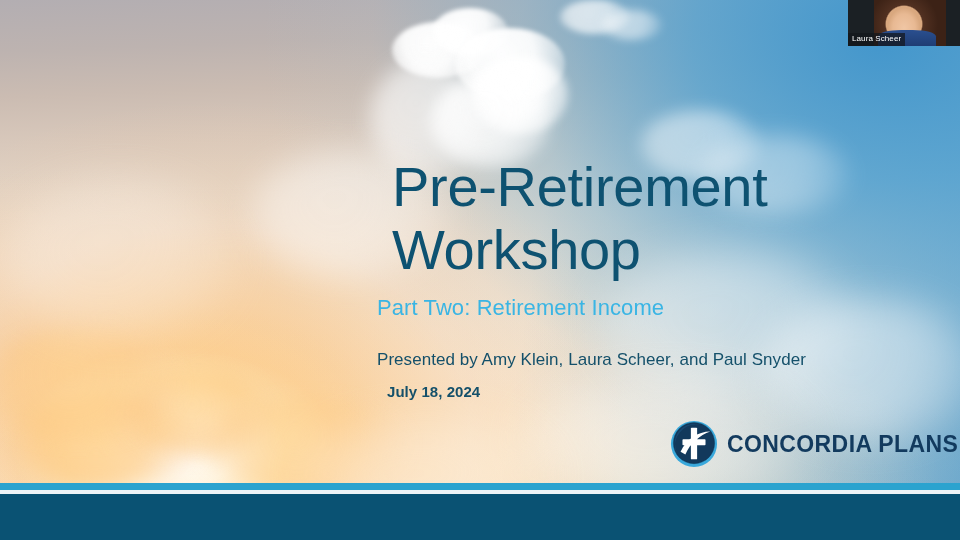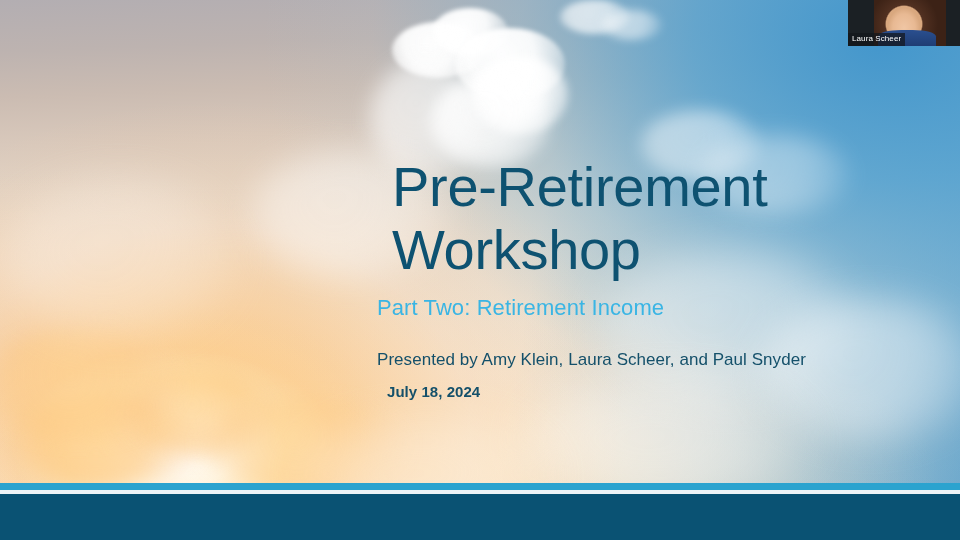--- a/index.html
+++ b/index.html
@@ -291,20 +291,35 @@
 
   <div class="title">Pre-Retirement
 Workshop</div>
 
   <div class="subtitle">Part Two:  Retirement Income</div>
 
   <div class="presenters">Presented by Amy Klein, Laura Scheer, and Paul Snyder</div>
 
   <div class="dateline">July 18, 2024</div>
 
+  <div class="logo">
+    <svg class="logo-mark" viewBox="0 0 100 100">
+      <circle cx="50" cy="50" r="48" fill="#3aa9dc"></circle>
+      <circle cx="50" cy="48" r="43" fill="#12395c"></circle>
+      <path d="M50 48 m-40 0 a40 40 0 0 1 52 -38 a44 44 0 0 0 -48 60 z" fill="#1b4f79" opacity="0.7"></path>
+      <g fill="#ffffff">
+        <rect x="43.5" y="16" width="13" height="66" rx="1.5"></rect>
+        <rect x="26" y="40" width="48" height="12.5" rx="1.5"></rect>
+      </g>
+      <path d="M22 66 C34 40, 58 24, 84 24 C62 32, 42 48, 32 72 Z" fill="#ffffff"></path>
+      <path d="M24 64 C36 40, 58 26, 80 26 C60 34, 42 48, 33 69 Z" fill="#12395c" opacity="0.0"></path>
+      <circle cx="50" cy="48" r="43" fill="none" stroke="#0e2e4c" stroke-width="1.5" opacity="0.5"></circle>
+    </svg>
+    <span class="logo-word">CONCORDIA PLANS</span>
+  </div>
 
   <div class="stripe-cyan"></div>
   <div class="stripe-white"></div>
   <div class="band-teal"></div>
 
   <div class="video-tile">
     <div class="vt-photo"></div>
     <div class="vt-left-block"></div>
     <div class="vt-right-block"></div>
     <div class="vt-body"></div>

